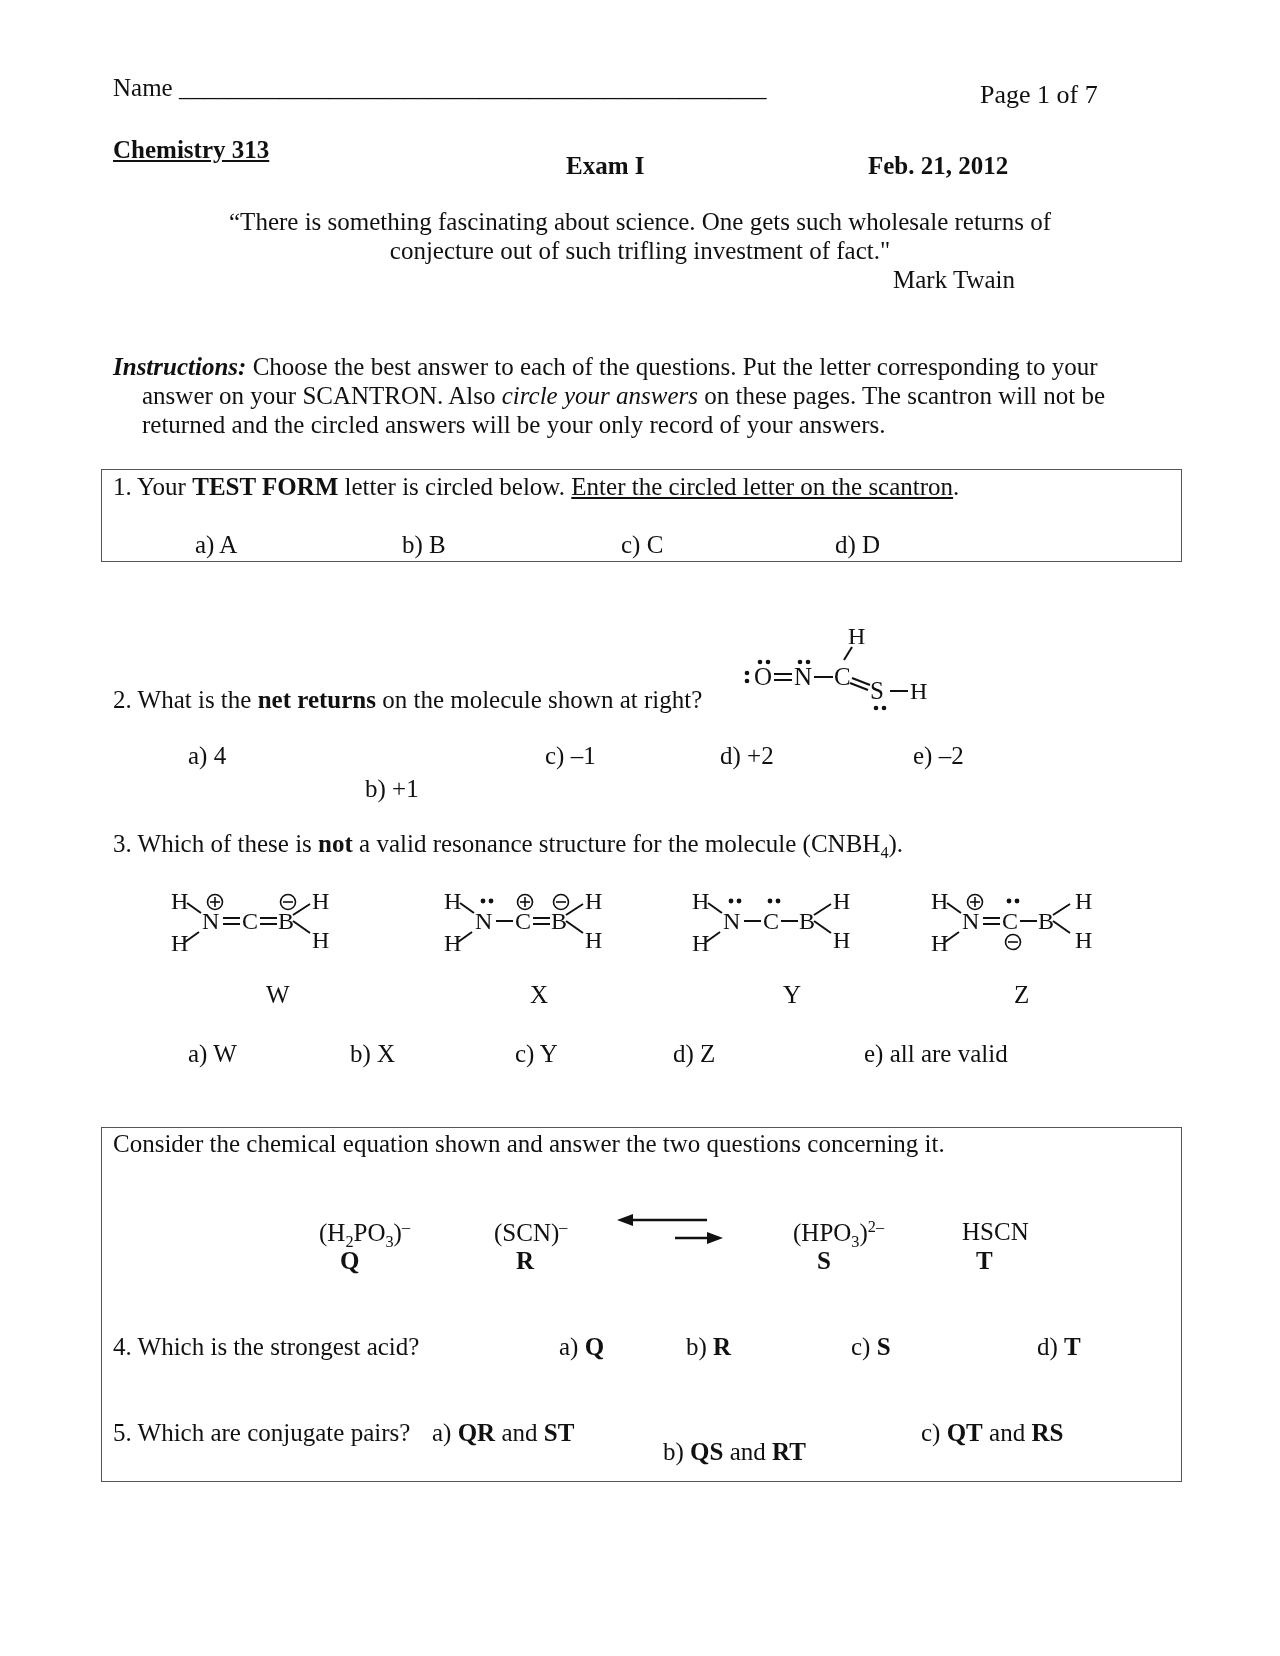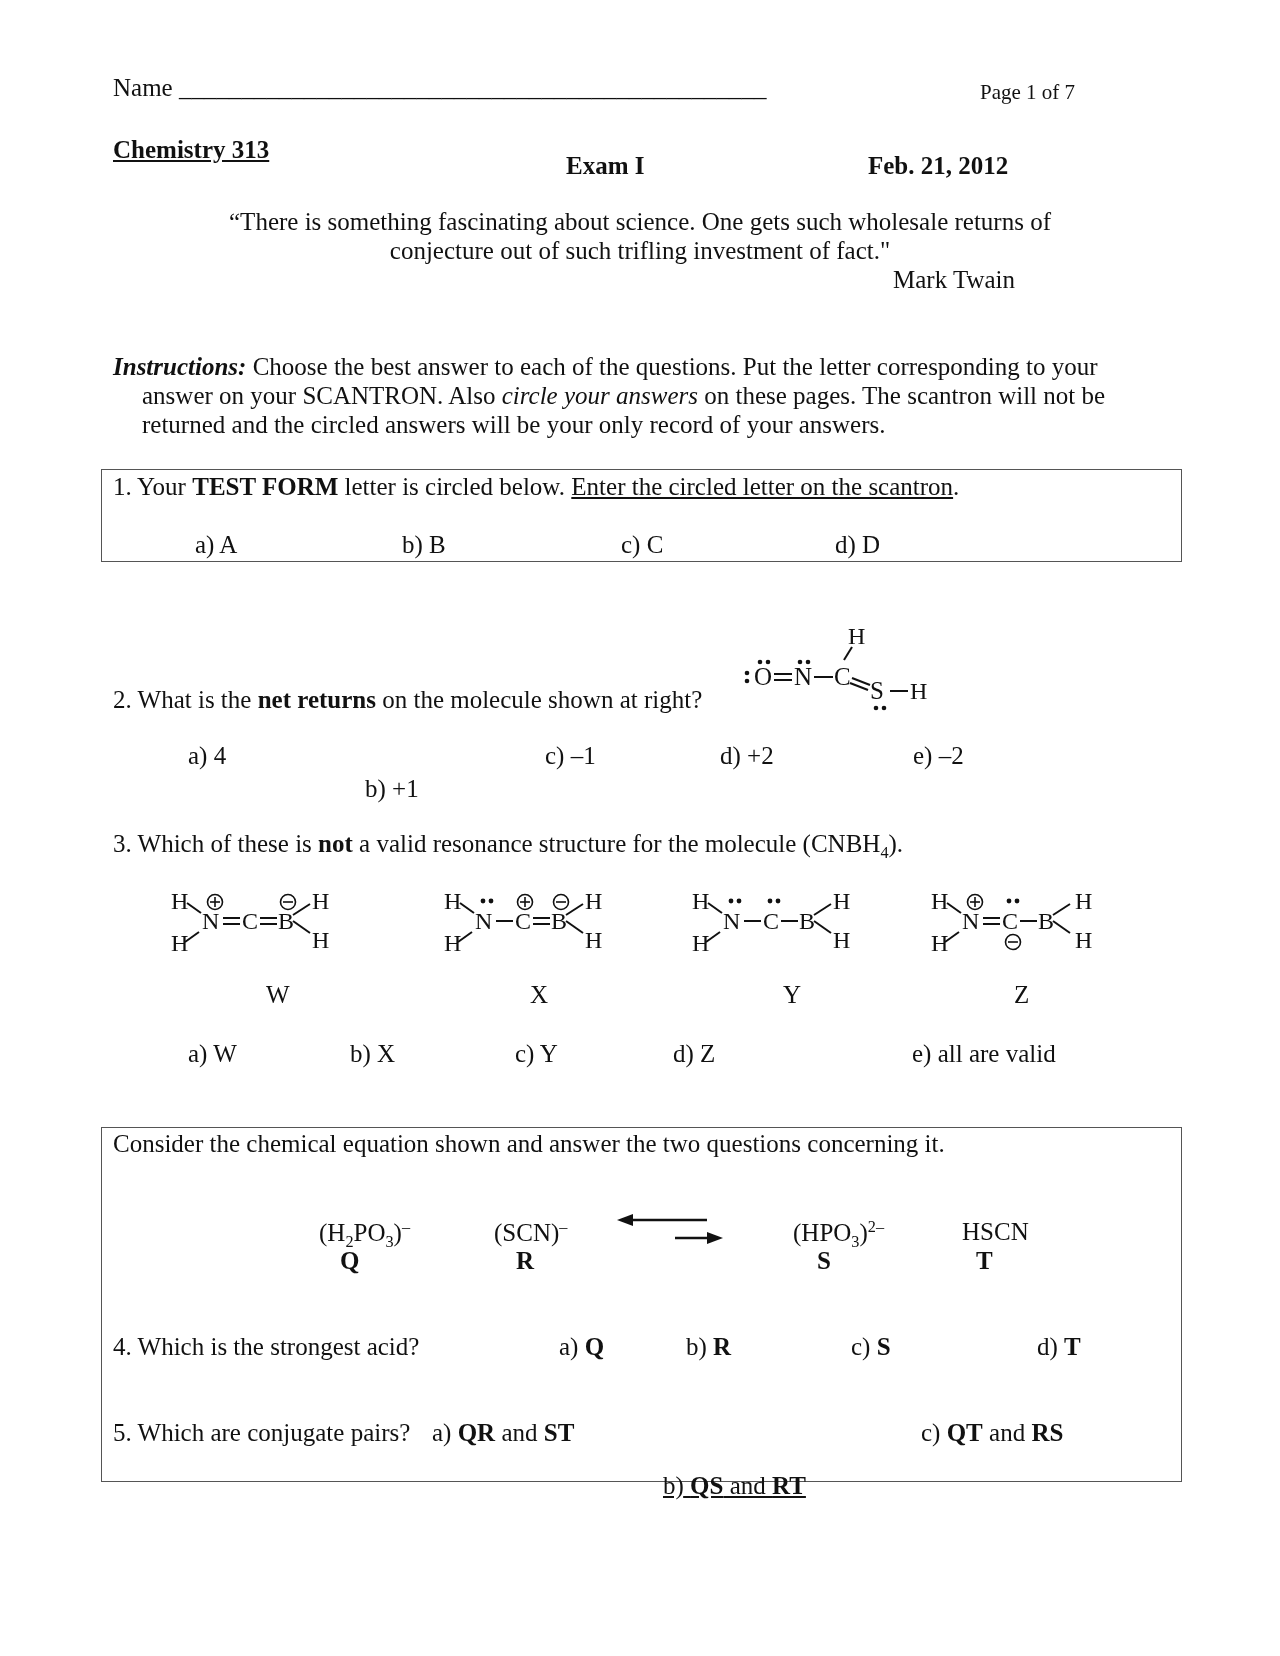--- a/index.html
+++ b/index.html
@@ -1,20 +1,20 @@
 <!DOCTYPE html>
 <html><head>
 <meta charset="utf-8">
 <style>
   html, body { margin:0; padding:0; background:#ffffff; }
   body { width:1280px; height:1656px; position:relative; overflow:hidden;
          font-family:"Liberation Serif", "DejaVu Serif", serif; color:#111; }
   .abs { position:absolute; white-space:nowrap; }
   .t24 { font-size:25px; }
-  .t21 { font-size:21px; }
+  .t21 { font-size:26px; }
   .b { font-weight:bold; }
   .i { font-style:italic; }
   .u { text-decoration:underline; }
   .box { position:absolute; border:1.5px solid #555; box-sizing:border-box; }
   .center { text-align:center; }
   svg text { font-family:"Liberation Serif", "DejaVu Serif", serif; fill:#111; }
   sub, sup { font-size:0.65em; }
 </style>
 </head>
 <body>
@@ -191,21 +191,21 @@
 
 <div class="abs t24" style="left:266px; top:981px;">W</div>
 <div class="abs t24" style="left:530px; top:981px;">X</div>
 <div class="abs t24" style="left:783px; top:981px;">Y</div>
 <div class="abs t24" style="left:1014px; top:981px;">Z</div>
 
 <div class="abs t24" style="left:188px; top:1040px;">a) W</div>
 <div class="abs t24" style="left:350px; top:1040px;">b) X</div>
 <div class="abs t24" style="left:515px; top:1040px;">c)  Y</div>
 <div class="abs t24" style="left:673px; top:1040px;">d)  Z</div>
-<div class="abs t24" style="left:912px; top:1040px;text-align:center;">e)  all are valid</div>
+<div class="abs t24" style="left:864px; top:1040px;text-align:center;">e)  all are valid</div>
 
 <div class="box" style="left:101px; top:1127px; width:1081px; height:355px;"></div>
 <div class="abs t24" style="left:113px; top:1130px;">Consider the chemical equation shown and answer the two questions concerning it.</div>
 
 <div class="abs t24" style="left:319px; top:1218px;">
   <span>(H</span><sub>2</sub><span>PO</span><sub>3</sub><span>)</span><sup>–</sup>
 </div>
 <div class="abs t24 b" style="left:340px; top:1247px;">Q</div>
 
 <div class="abs t24" style="left:494px; top:1218px;">
@@ -239,18 +239,18 @@
   <span>c)</span> <span class="b">S</span>
 </div>
 <div class="abs t24" style="left:1037px; top:1333px;">
   <span>d)</span> <span class="b">T</span>
 </div>
 
 <div class="abs t24" style="left:113px; top:1419px;">5. Which are conjugate pairs?</div>
 <div class="abs t24" style="left:432px; top:1419px;">
   <span>a)</span> <span class="b">QR</span><span> and </span><span class="b">ST</span>
 </div>
-<div class="abs t24" style="left:663px; top:1472px;text-decoration:underline;">
+<div class="abs t24" style="left:663px; top:1438px;">
   <span>b)</span> <span class="b">QS</span><span> and </span><span class="b">RT</span>
 </div>
 <div class="abs t24" style="left:921px; top:1419px;">
   <span>c)</span> <span class="b">QT</span><span> and </span><span class="b">RS</span>
 </div>
 
 </body></html>

